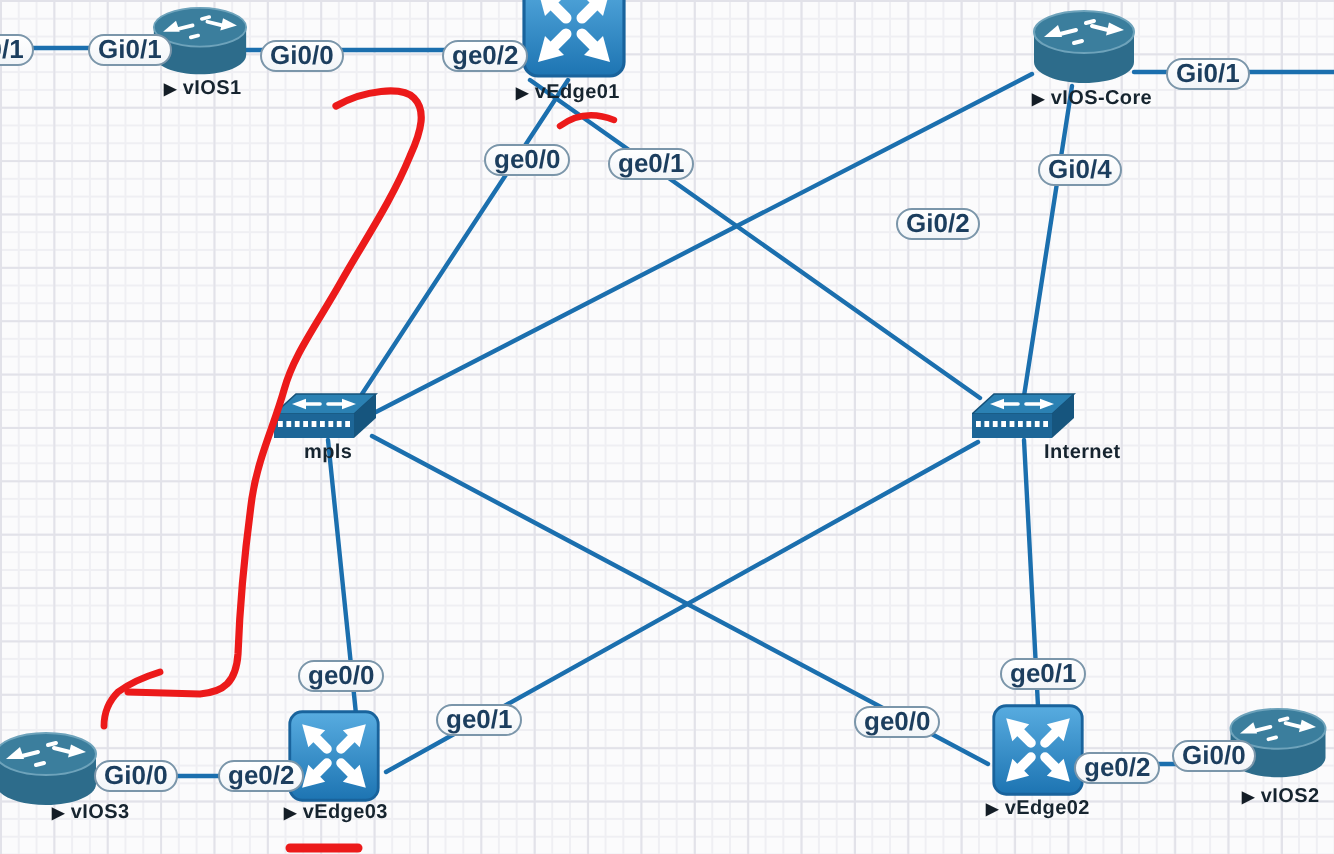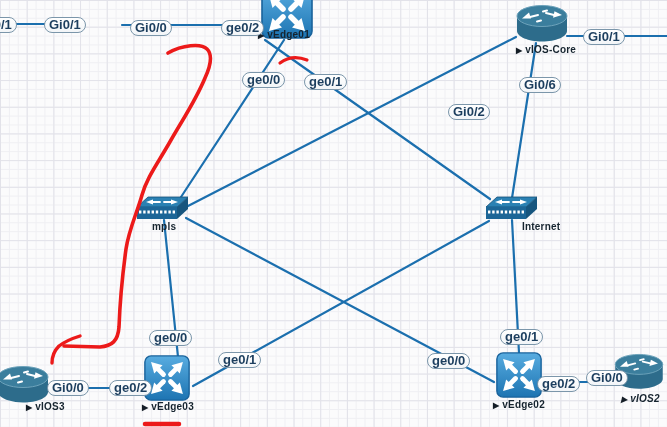--- a/index.html
+++ b/index.html
@@ -46,20 +46,35 @@
       <line x1="567" y1="36" x2="667" y2="36"></line>
       <line x1="164" y1="220" x2="178" y2="357"></line>
       <line x1="186" y1="218" x2="494" y2="382"></line>
       <line x1="489" y1="221" x2="193" y2="386"></line>
       <line x1="512" y1="220" x2="519" y2="353"></line>
       <line x1="45" y1="388" x2="143" y2="388"></line>
       <line x1="542" y1="382" x2="619" y2="382"></line>
     </g>
   </svg>
 
+  <div class="device" style="left:76px;top:2px;width:48px;height:50px;">
+    <svg width="48" height="38" viewBox="0 0 52 40">
+      <path d="M1 12 V27 C1 32.8 12.2 37.5 26 37.5 C39.8 37.5 51 32.8 51 27 V12" fill="#2d6c8b"></path>
+      <ellipse cx="26" cy="12" rx="25" ry="10.5" fill="#3b7e9d" stroke="#6ea3bb" stroke-width="1"></ellipse>
+      <g fill="#fff" stroke="#fff" stroke-width="2" stroke-linecap="round">
+        <line x1="14" y1="13" x2="22" y2="11"></line>
+          <polygon points="6,14.5 15,14.5 13,8.5" stroke-width="0"></polygon>
+        <line x1="30" y1="9" x2="38" y2="11"></line>
+          <polygon points="46,11 37,13.8 38.5,7.2" stroke-width="0"></polygon>
+        <line x1="27" y1="7.5" x2="31" y2="6.5"></line>
+          <line x1="21" y1="17.5" x2="25" y2="16.5"></line>
+      </g>
+    </svg>
+    <div class="dlabel" style="left:6px;top:37px;"><span class="tri">▶</span><span>vIOS1</span></div>
+  </div>
 
   <div class="device" style="left:261px;top:-13px;width:60px;height:66px;">
     <svg width="52" height="52" viewBox="0 0 52 52">
       <defs>
           <linearGradient id="vg1" x1="0" y1="0" x2="0" y2="1">
         <stop offset="0" stop-color="#58ace0"></stop>
             <stop offset="1" stop-color="#1d74b2"></stop>
           </linearGradient>
         </defs>
       <rect x="1" y="1" width="50" height="50" rx="7" fill="url(#vg1)" stroke="#19639c" stroke-width="1.6"></rect>
@@ -69,21 +84,21 @@
         <line x1="22" y1="30" x2="16" y2="36"></line>
           <line x1="30" y1="30" x2="36" y2="36"></line>
       </g>
       <g fill="#fff">
         <polygon points="8,8 21,11.5 11.5,21"></polygon>
           <polygon points="44,8 31,11.5 40.5,21"></polygon>
         <polygon points="8,44 11.5,31 21,40.5"></polygon>
           <polygon points="44,44 40.5,31 31,40.5"></polygon>
       </g>
     </svg>
-    <div class="dlabel" style="left:-3px;top:42px;"><span class="tri">▶</span><span>vEdge01</span></div>
+    <div class="dlabel" style="left:-3px;top:54px;"><span class="tri">▶</span><span>vEdge01</span></div>
   </div>
 
   <div class="device" style="left:516px;top:4px;width:53px;height:55px;">
     <svg width="52" height="40" viewBox="0 0 52 40">
       <path d="M1 12 V27 C1 32.8 12.2 37.5 26 37.5 C39.8 37.5 51 32.8 51 27 V12" fill="#2d6c8b"></path>
       <ellipse cx="26" cy="12" rx="25" ry="10.5" fill="#3b7e9d" stroke="#6ea3bb" stroke-width="1"></ellipse>
       <g fill="#fff" stroke="#fff" stroke-width="2" stroke-linecap="round">
         <line x1="14" y1="13" x2="22" y2="11"></line>
           <polygon points="6,14.5 15,14.5 13,8.5" stroke-width="0"></polygon>
         <line x1="30" y1="9" x2="38" y2="11"></line>
@@ -219,32 +234,32 @@
       <ellipse cx="26" cy="12" rx="25" ry="10.5" fill="#3b7e9d" stroke="#6ea3bb" stroke-width="1"></ellipse>
       <g fill="#fff" stroke="#fff" stroke-width="2" stroke-linecap="round">
         <line x1="14" y1="13" x2="22" y2="11"></line>
           <polygon points="6,14.5 15,14.5 13,8.5" stroke-width="0"></polygon>
         <line x1="30" y1="9" x2="38" y2="11"></line>
           <polygon points="46,11 37,13.8 38.5,7.2" stroke-width="0"></polygon>
         <line x1="27" y1="7.5" x2="31" y2="6.5"></line>
           <line x1="21" y1="17.5" x2="25" y2="16.5"></line>
       </g>
     </svg>
-    <div class="dlabel" style="left:7px;top:40px;font-style:italic;"><span class="tri">▶</span><span>vIOS2</span></div>
+    <div class="dlabel" style="left:7px;top:40px;"><span class="tri">▶</span><span>vIOS2</span></div>
   </div>
 
   <div class="pill" style="left:-25px;top:17px;">Gi0/1</div>
   <div class="pill" style="left:44px;top:17px;">Gi0/1</div>
   <div class="pill" style="left:130px;top:20px;">Gi0/0</div>
   <div class="pill" style="left:221px;top:20px;">ge0/2</div>
   <div class="pill" style="left:242px;top:72px;">ge0/0</div>
   <div class="pill" style="left:304px;top:74px;">ge0/1</div>
   <div class="pill" style="left:583px;top:29px;">Gi0/1</div>
   <div class="pill" style="left:448px;top:56px;margin-top:48px;">Gi0/2</div>
-  <div class="pill" style="left:519px;top:77px;">Gi0/6</div>
+  <div class="pill" style="left:519px;top:77px;">Gi0/4</div>
   <div class="pill" style="left:149px;top:330px;">ge0/0</div>
   <div class="pill" style="left:218px;top:352px;">ge0/1</div>
   <div class="pill" style="left:47px;top:380px;">Gi0/0</div>
   <div class="pill" style="left:109px;top:380px;">ge0/2</div>
   <div class="pill" style="left:500px;top:329px;">ge0/1</div>
   <div class="pill" style="left:427px;top:353px;">ge0/0</div>
   <div class="pill" style="left:537px;top:376px;">ge0/2</div>
   <div class="pill" style="left:586px;top:370px;">Gi0/0</div>
 
   <svg id="ink" class="layer" width="667" height="427">

